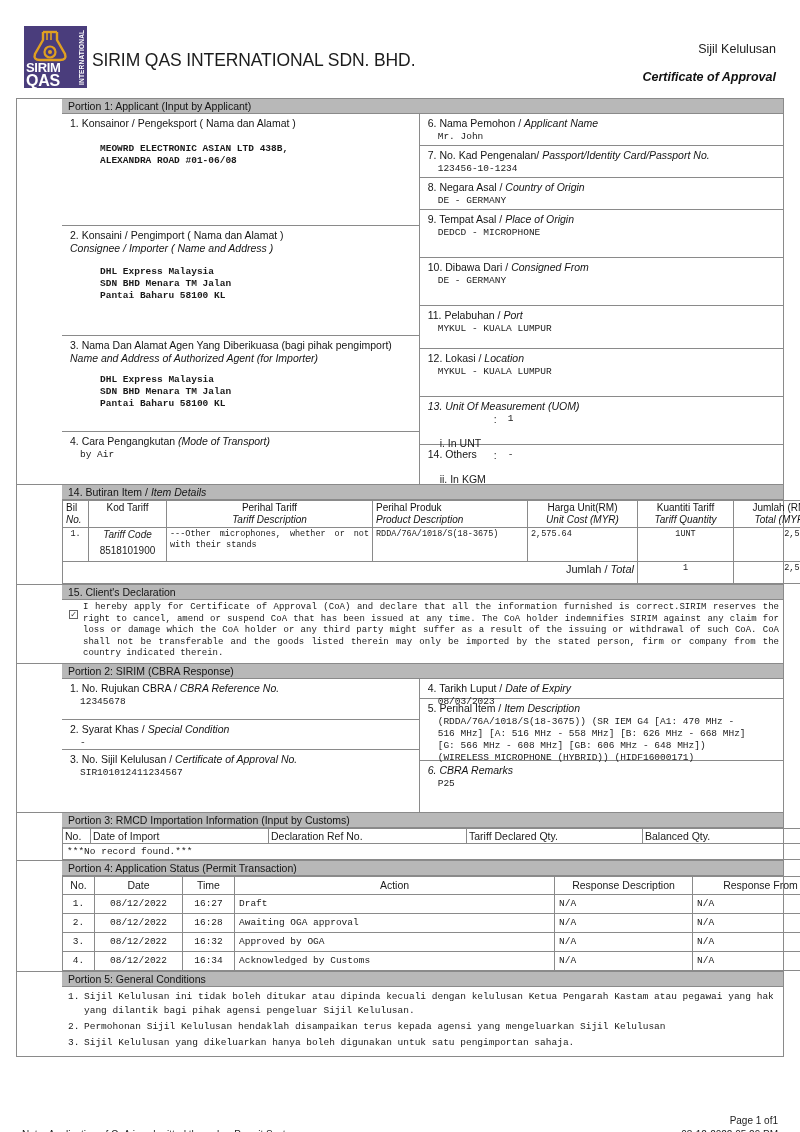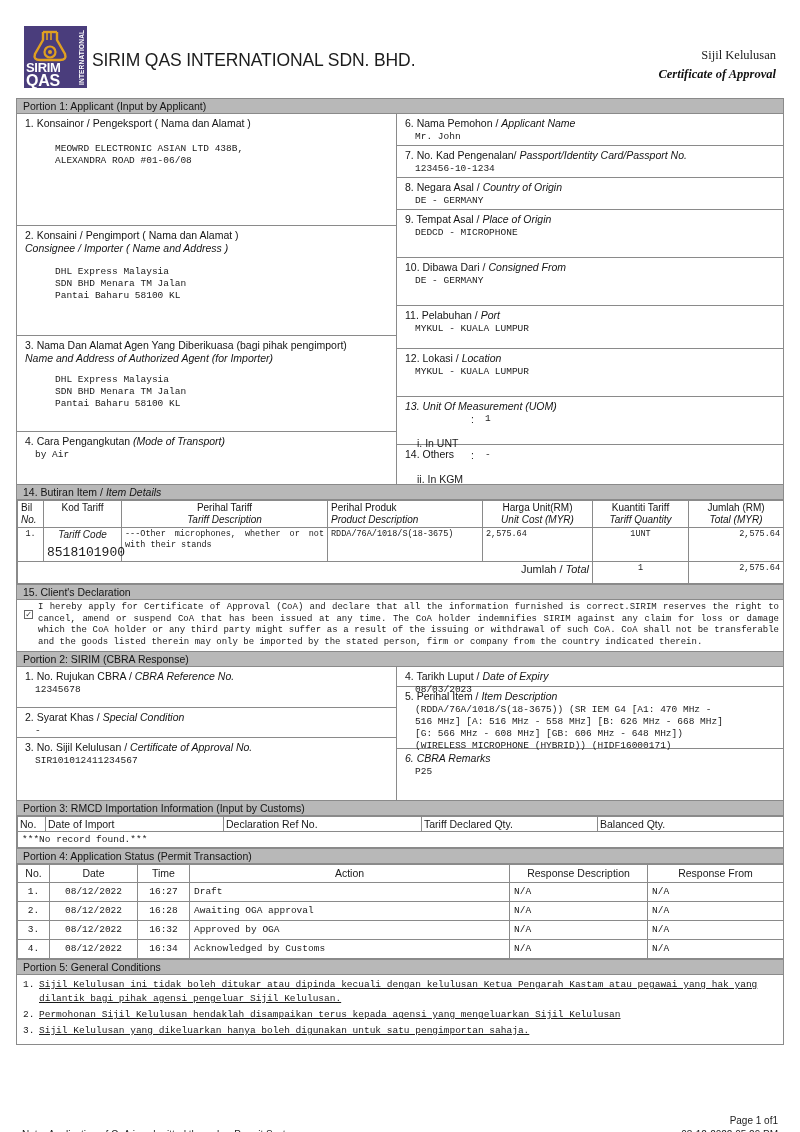--- a/index.html
+++ b/index.html
@@ -42,65 +42,65 @@
   }
   .logo-qas {
     position: absolute; left: 2px; top: 47px; width: 50px;
     color: #ffffff; font-size: 16px; font-weight: bold; line-height: 15px;
     letter-spacing: -0.3px; text-align: left;
   }
   .company-name {
     position: absolute; left: 76px; top: 24px;
     font-size: 17.5px; letter-spacing: -0.1px; color: #1c1c1c;
   }
-  .cert-head { position: absolute; right: 8px; top: 22px; text-align: right; font-family: Liberation Serif, serif; }
+  .cert-head { position: absolute; right: 8px; top: 16px; text-align: right; }
   .cert-head .l1 { font-size: 12.5px; color: #1c1c1c; }
-  .cert-head .l2 { font-size: 12.5px; font-style: italic; font-weight: bold; color: #111; margin-top: 4px; }
-
-  
-  .frame { border: 1px solid #8a8a8a; }
+  .cert-head .l2 { font-size: 12.5px; font-style: italic; font-weight: bold; color: #111; margin-top: 14px; }
+
+  
+  .frame { border: 1px solid #8a8a8a; padding-left: 45px; }
   .bar {
     background: #b8b8b8; border-bottom: 1px solid #8a8a8a;
     font-size: 10.5px; padding: 1px 6px; color: #141414; height: 15px; line-height: 13px;
   }
   .row { display: flex; }
   .colL { width: 380px; border-right: 1px solid #8a8a8a; }
   .colR { width: 386px; }
   .cell { border-bottom: 1px solid #8a8a8a; padding: 3px 6px 4px 8px; }
   .cell:last-child { border-bottom: none; }
   .lab { font-size: 10.5px; color: #141414; line-height: 13px; }
   .lab i { font-style: italic; }
   .sub { font-size: 10.5px; font-style: italic; color: #141414; line-height: 13px; }
   .val {
     font-family: "Liberation Mono", monospace;
     font-size: 9.5px; color: #1a1a1a; line-height: 12px;
     white-space: pre; padding-left: 10px; padding-top: 1px;
   }
-  .val.indent { padding-left: 30px; }
+  .val.indent { padding-left: 30px; font-weight: bold; }
 
   
   table.items { border-collapse: collapse; width: 100%; table-layout: fixed; }
   table.items th, table.items td {
     border: 1px solid #8a8a8a; padding: 1px 3px; vertical-align: top;
   }
   table.items th {
     font-weight: normal; font-size: 10px; line-height: 12px; color: #141414;
   }
   th.c { text-align: center; }
   th.l { text-align: left; }
   .thsub { font-style: italic; display: block; }
   td.mono {
     font-family: "Liberation Mono", monospace; font-size: 8.5px;
     line-height: 11px; color: #1a1a1a;
   }
   td.tc { text-align: center; }
   td.tr { text-align: right; }
   .tariff-name { font-size: 10px; font-style: italic; text-align: center; display: block; }
   .tariff-code {
-    font-family: Liberation Mono, monospace; font-size: 13px;
+    font-family: Liberation Sans, sans-serif; font-size: 10px;
     text-align: center; display: block; margin-top: 5px;
   }
   .total-lab { text-align: right; font-size: 11px; padding-right: 6px; }
   .total-lab i { font-style: italic; }
 
   
   .decl { display: flex; padding: 2px 4px 3px 4px; }
   .chk {
     width: 9px; height: 9px; border: 1px solid #666; background: #fff;
     margin: 8px 5px 0 3px; flex: 0 0 auto; font-size: 8px; line-height: 8px;
@@ -129,21 +129,21 @@
   }
   table.p4 td.ctr { text-align: center; }
 
   
   .gc {
     font-family: "Liberation Mono", monospace; font-size: 9.5px;
     line-height: 14px; color: #1a1a1a; padding: 3px 6px 4px 6px;
   }
   .gc .gi { display: flex; margin-bottom: 2px; }
   .gc .gn { width: 16px; flex: 0 0 16px; }
-  .gc .gt { flex: 1 1 auto; text-decoration: underline; }
+  .gc .gt { flex: 1 1 auto; }
 
   
   .footer { position: absolute; left: 16px; right: 16px; bottom: 18px; }
   .foot-note { position: absolute; left: 6px; bottom: 0; font-size: 10px; color: #1c1c1c; }
   .foot-right { position: absolute; right: 6px; bottom: 0; text-align: right; }
   .foot-right .p1 { font-size: 10px; color: #1c1c1c; }
   .foot-right .p2 { font-size: 10px; color: #1c1c1c; margin-top: 3px; }
   .uom-line { display: flex; font-size: 10.5px; line-height: 12px; padding-left: 12px; }
   .uom-line .k { width: 54px; margin-top: 24px; }
   .uom-line .sep { width: 14px; }

